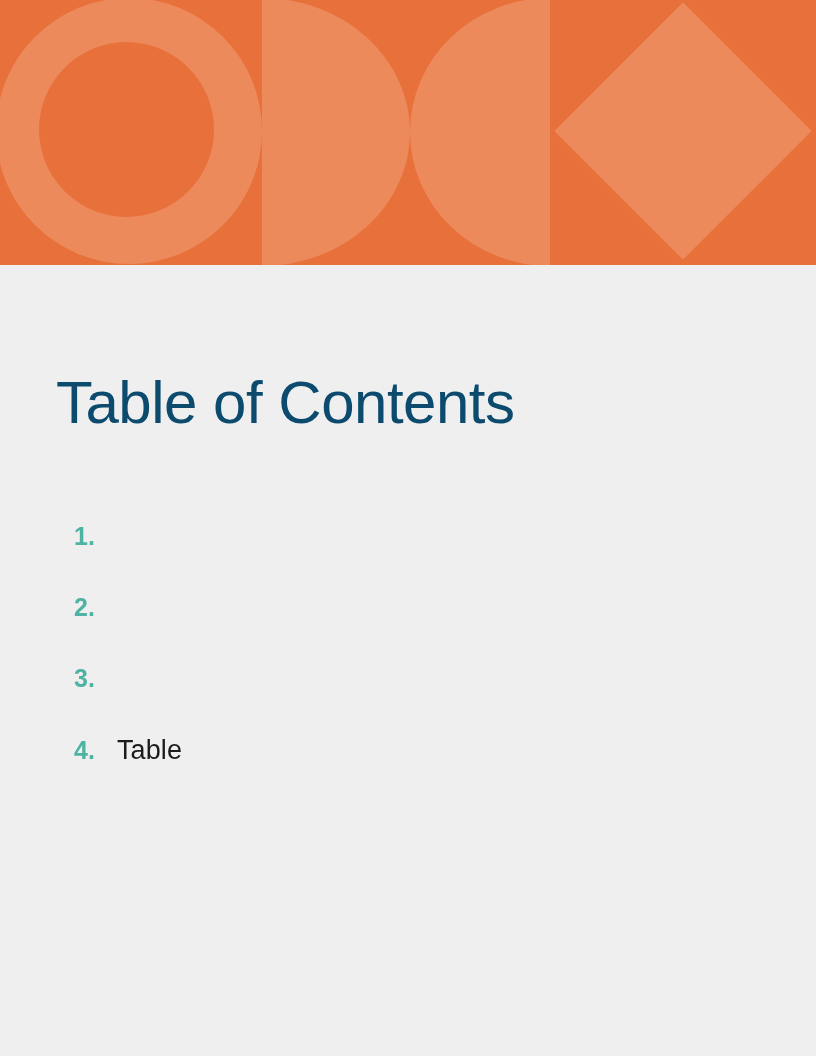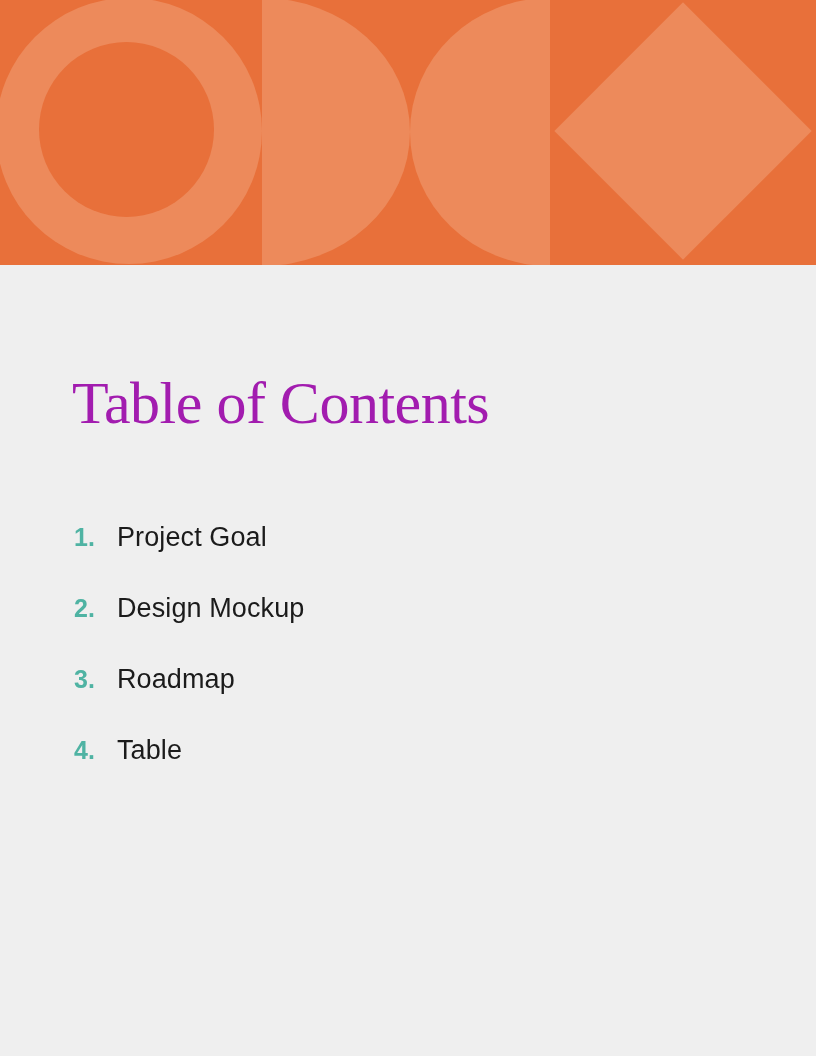--- a/index.html
+++ b/index.html
@@ -103,29 +103,28 @@
   .content {
     position: absolute;
     left: 0;
     top: 265px;
     width: 816px;
     height: 791px;
   }
 
   .page-title {
     position: absolute;
-    left: 72px;
+    left: 56px;
     top: 108px;
     font-size: 60px;
     line-height: 1.0;
     font-weight: 400;
-    color: #a21caf;
+    color: #0c4a6e;
     letter-spacing: -0.5px;
     white-space: nowrap;
-    font-family: Liberation Serif, serif;
   }
 
   .toc-list {
     position: absolute;
     left: 74px;
     top: 257px;
     width: 600px;
   }
 
   .toc-item {
@@ -168,31 +167,28 @@
   </div>
 
   <div class="content">
 
     <div class="page-title">Table of Contents</div>
 
     <div class="toc-list">
 
       <div class="toc-item">
         <span class="toc-num">1.</span>
-        <span class="toc-label">Project Goal</span>
       </div>
 
       <div class="toc-item">
         <span class="toc-num">2.</span>
-        <span class="toc-label">Design Mockup</span>
       </div>
 
       <div class="toc-item">
         <span class="toc-num">3.</span>
-        <span class="toc-label">Roadmap</span>
       </div>
 
       <div class="toc-item">
         <span class="toc-num">4.</span>
         <span class="toc-label">Table</span>
       </div>
 
     </div>
 
   </div>

